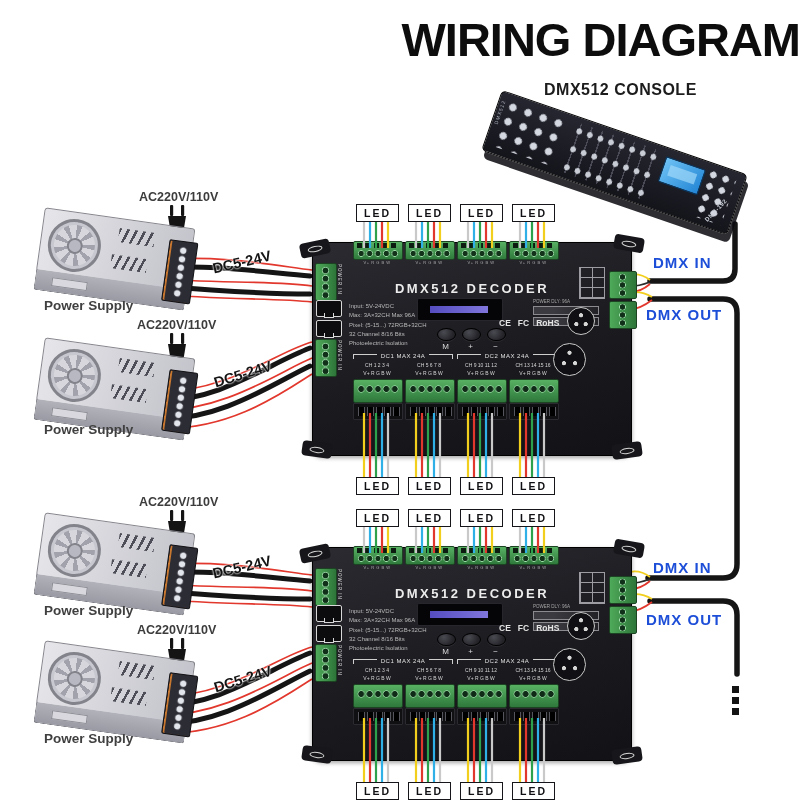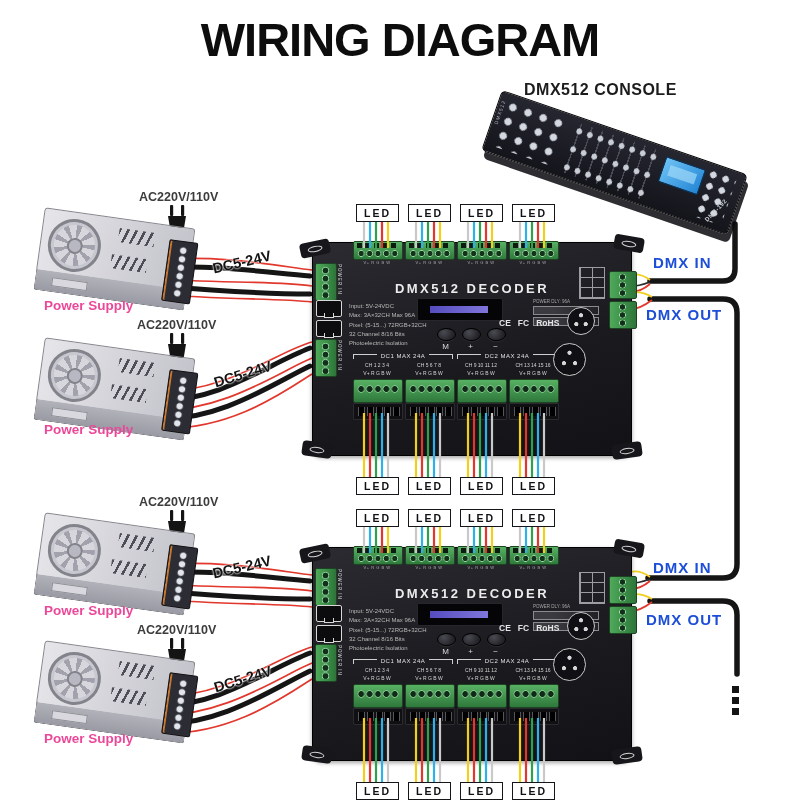--- a/index.html
+++ b/index.html
@@ -17,24 +17,24 @@
   .wyt{stroke:var(--wire-yellow);stroke-width:1.8;fill:none;}
   .wdt{stroke:#2a2a2a;stroke-width:1.8;fill:none;}
   .lw{stroke-width:2.2;}
   .wG{stroke:var(--wire-gray);}
   .wB{stroke:var(--wire-blue);}
   .wGr{stroke:var(--wire-green);}
   .wR{stroke:var(--wire-red);}
   .wY{stroke:var(--wire-yellow);}
 
   
-  .lab-title{position:absolute;left:0;top:12px;width:100%;text-align:center;font-size:47px;font-weight:bold;letter-spacing:-1px;color:#0d0d0d;z-index:5;}
-  .lab-console{position:absolute;left:524px;top:81px;font-size:16px;font-weight:bold;color:#1c1c1c;letter-spacing:.5px;z-index:5;}
+  .lab-title{position:absolute;left:0;top:12px;width:100%;text-align:right;font-size:47px;font-weight:bold;letter-spacing:-1px;color:#0d0d0d;z-index:5;}
+  .lab-console{position:absolute;left:544px;top:81px;font-size:16px;font-weight:bold;color:#1c1c1c;letter-spacing:.5px;z-index:5;}
   .lab-ac{position:absolute;font-size:12.5px;font-weight:bold;color:#3c3c3c;z-index:5;}
-  .lab-ps{position:absolute;font-size:13.5px;font-weight:bold;color:#ec4899;z-index:5;}
+  .lab-ps{position:absolute;font-size:13.5px;font-weight:bold;color:#404040;z-index:5;}
   .lab-dc{position:absolute;font-size:14.5px;font-weight:bold;color:#141414;z-index:5;text-shadow:0 0 2px #fff,0 0 2px #fff;}
   .lab-dmx{position:absolute;font-size:15px;font-weight:bold;color:#1d4ed8;letter-spacing:1px;z-index:5;}
 
   
   .console{position:absolute;left:502px;top:90px;width:258px;height:62px;background:linear-gradient(#262630,#14141b);border:1px solid #000;border-radius:5px;transform:rotate(19deg);transform-origin:0 0;box-shadow:4px 7px 0 rgba(8,8,14,.85);z-index:3;}
   .c-logo{position:absolute;left:1px;top:8px;font-size:5px;color:#aab0bc;writing-mode:vertical-rl;transform:rotate(180deg);letter-spacing:1px;}
   .c-lbtns{position:absolute;left:10px;top:7px;width:64px;height:48px;background-image:radial-gradient(circle at 5px 5px,#d4d8e0 3.4px,rgba(0,0,0,0) 4px);background-size:16px 15px;}
   .c-faders{position:absolute;left:80px;top:5px;width:90px;height:52px;background-image:radial-gradient(circle at 5.5px 8px,#c9cdd5 2.6px,rgba(0,0,0,0) 3.2px),repeating-linear-gradient(90deg,rgba(0,0,0,0) 0 4.5px,#4a4a56 4.5px 6px,rgba(0,0,0,0) 6px 11.2px);background-size:11.2px 19px,auto auto;}
   .c-screen{position:absolute;left:176px;top:8px;width:40px;height:25px;background:linear-gradient(120deg,#6ec2f5,#2285d4);border:1px solid #09365e;border-radius:2px;}
   .c-screen::after{content:"";position:absolute;left:6px;top:6px;right:6px;bottom:8px;background:#9fd8fa;opacity:.7;}

